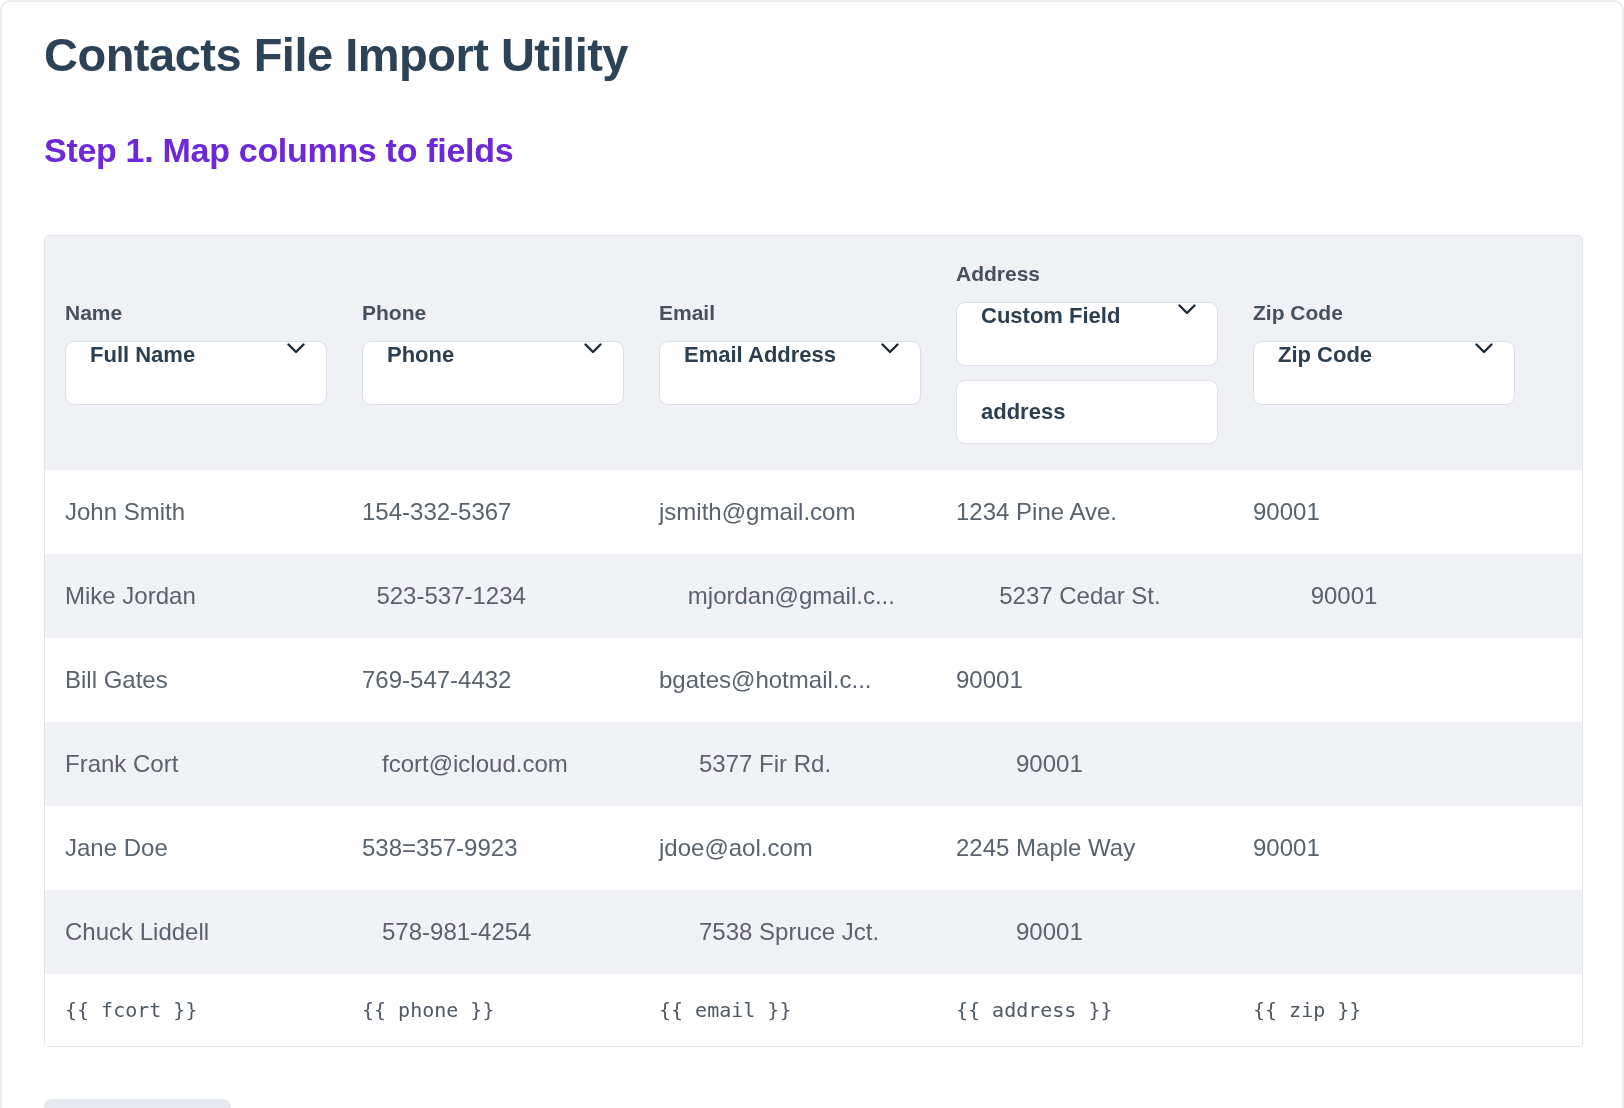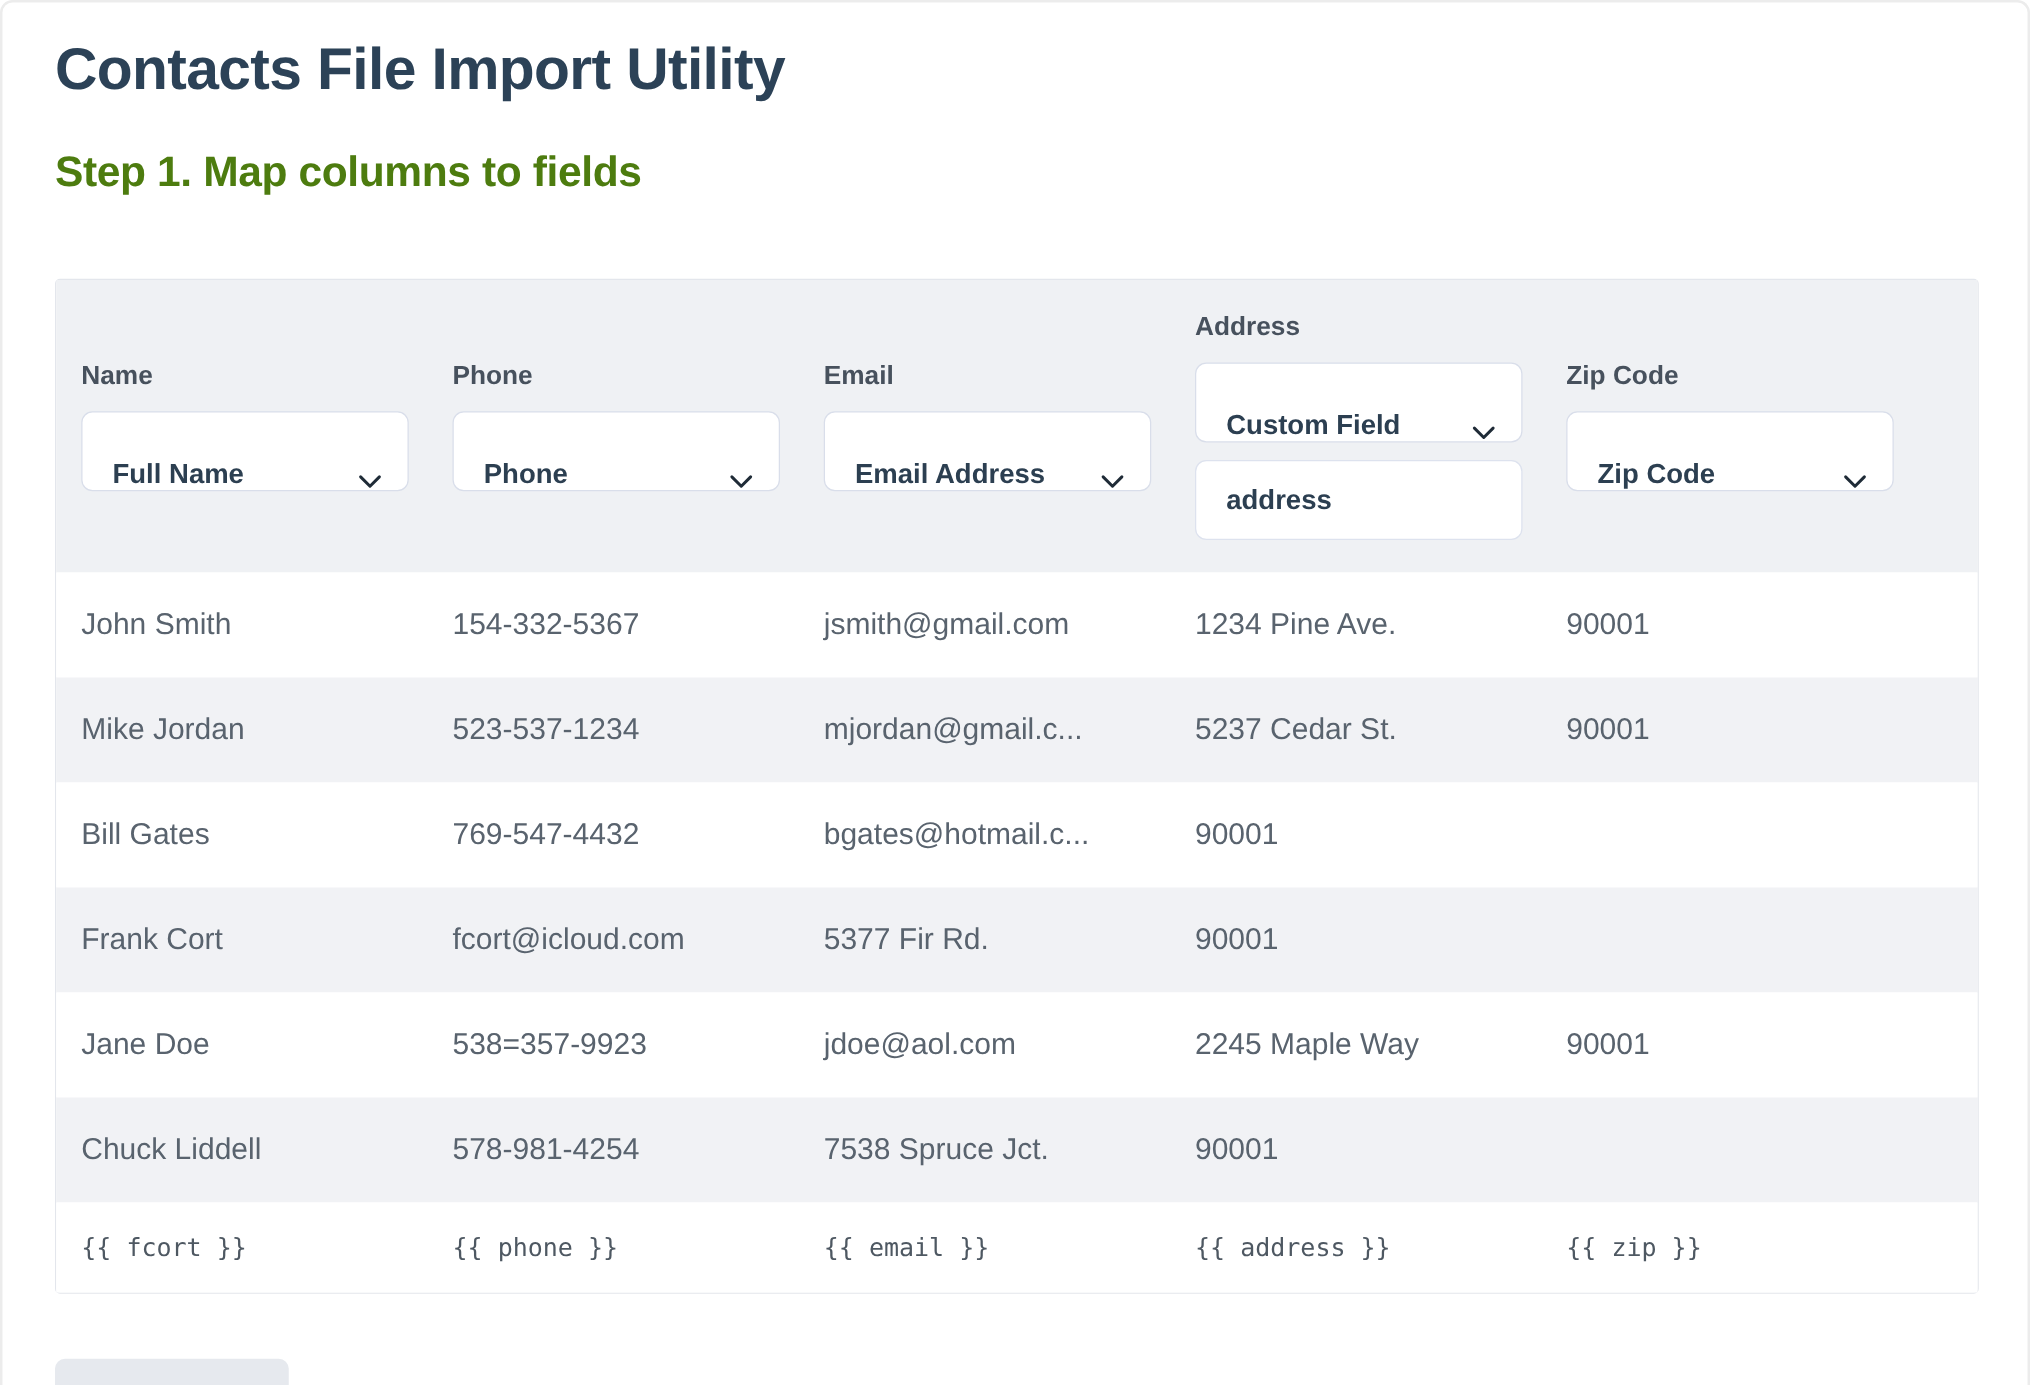--- a/index.html
+++ b/index.html
@@ -18,23 +18,23 @@
   }
   .content { padding:0 44px; }
 
   h1.page-title {
     margin-top:28px;
     font-size:47px; font-weight:800;
     color:#2c4257; letter-spacing:-0.5px;
     line-height:1.15;
   }
   h2.step-heading {
-    margin-top:36px;
+    margin-top:48px;
     font-size:34px; font-weight:800;
-    color:#4d7c0f; letter-spacing:-0.3px;
+    color:#6d28d9; letter-spacing:-0.3px;
     line-height:1.2;
   }
 
   .panel {
     margin-top:64px;
     width:1539px;
     border:1px solid #e3e6ec;
     border-radius:4px;
     background:#ffffff;
   }
@@ -50,21 +50,21 @@
   }
   .hlabel {
     font-size:21px; font-weight:bold;
     color:#47515d; margin-bottom:16px;
   }
   .select {
     width:262px; height:64px;
     background:#ffffff;
     border:1.5px solid #d9deea;
     border-radius:9px;
-    display:flex; align-items:flex-end; justify-content:space-between;
+    display:flex; align-items:flex-start; justify-content:space-between;
     padding:0 20px 0 24px;
     cursor:pointer;
   }
   .sel-text {
     font-size:22px; font-weight:bold; color:#2c3f51;
     white-space:nowrap; overflow:hidden;
   }
   .chevron { display:flex; align-items:center; }
   .custom-input {
     margin-top:14px;
@@ -72,21 +72,21 @@
     background:#ffffff;
     border:1.5px solid #dde2ee;
     border-radius:9px;
     padding:0 24px;
     font-family:"Liberation Sans","DejaVu Sans",sans-serif;
     font-size:22px; font-weight:bold; color:#2c3f51;
     outline:none;
   }
 
   .trow { display:flex; align-items:center; height:84px; background:#ffffff; }
-  .trow.stripe { background:#f1f2f5; }
+  .trow.stripe { background:#f1f2f5;gap:20px; }
   .tcell {
     width:297px; padding-left:20px;
     font-size:24px; color:#59636e;
     white-space:nowrap; overflow:hidden;
   }
   .trow.template-row { height:72px; }
   .template-row .tcell {
     font-family:"DejaVu Sans Mono","Liberation Mono",monospace;
     font-size:20px; color:#4e5862;
   }

